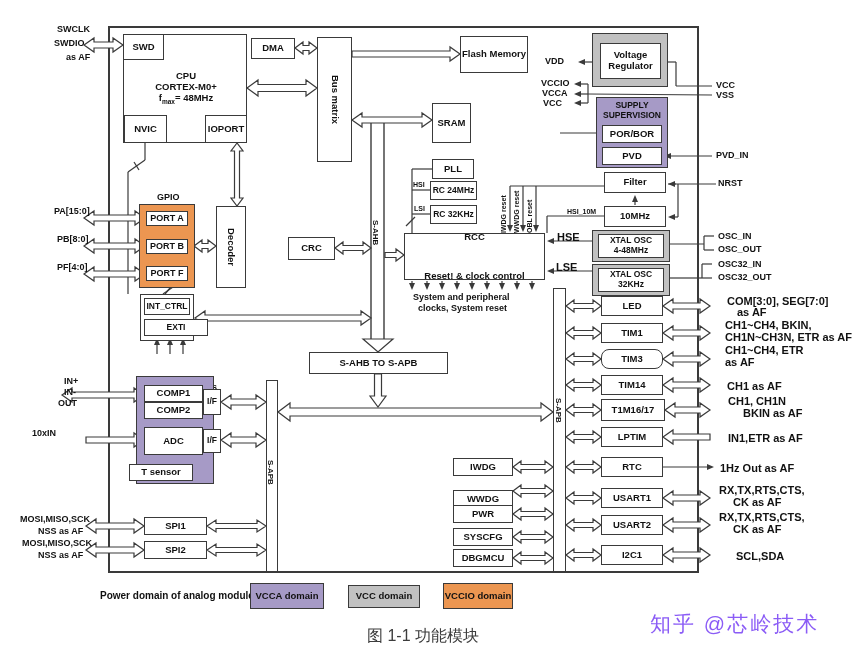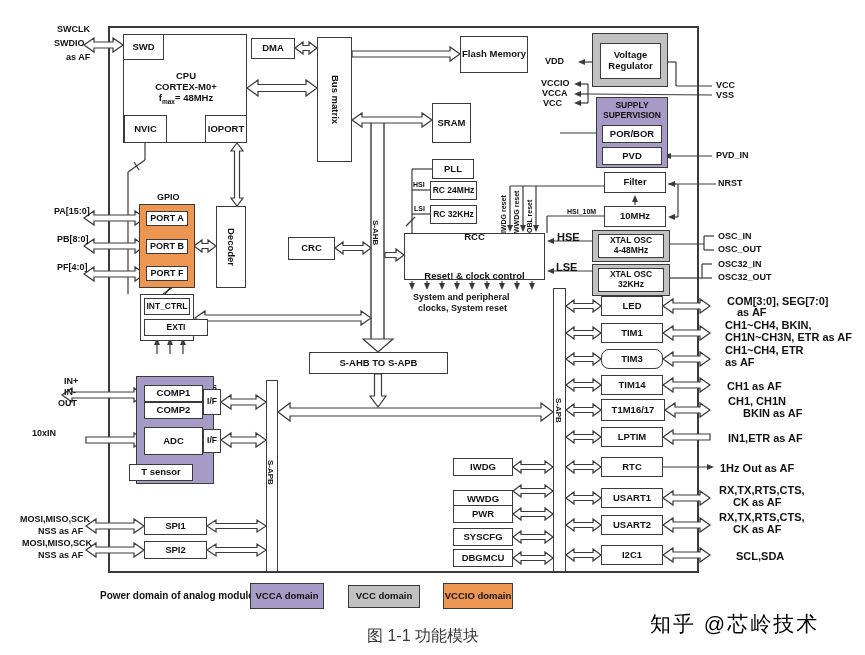--- a/index.html
+++ b/index.html
@@ -16,21 +16,21 @@
   .vt{writing-mode:vertical-rl;}
   .lbl{position:absolute;font-weight:bold;font-size:9px;white-space:nowrap;color:#111;}
   .lbl85{font-size:11px;}
   .lbl7{font-size:7px;}
   .vlbl{position:absolute;font-weight:bold;font-size:7px;white-space:nowrap;color:#111;
         writing-mode:vertical-rl;transform:rotate(180deg);}
   .barlbl{position:absolute;font-weight:bold;font-size:8px;color:#111;writing-mode:vertical-rl;white-space:nowrap;}
   .stack{flex-direction:column;}
   sub{font-size:6.5px;}
   .caption{position:absolute;font-size:16px;color:#3c3c3c;white-space:nowrap;}
-  .watermark{position:absolute;font-size:21px;color:#000000;letter-spacing:2px;white-space:nowrap;}
+  .watermark{position:absolute;font-size:21px;color:#8b5cf6;letter-spacing:2px;white-space:nowrap;}
 </style>
 </head>
 <body>
 
 <div class="stage">
 
   <svg class="wires" id="wires" width="865" height="655">
       <rect x="109" y="27" width="589" height="545" fill="none" stroke="#3a3a3a" stroke-width="2"></rect>
       <line x1="145" y1="143" x2="145" y2="160" stroke="#3a3a3a" stroke-width="1.2"></line>
       <line x1="145" y1="160" x2="128" y2="172" stroke="#3a3a3a" stroke-width="1.2"></line>

